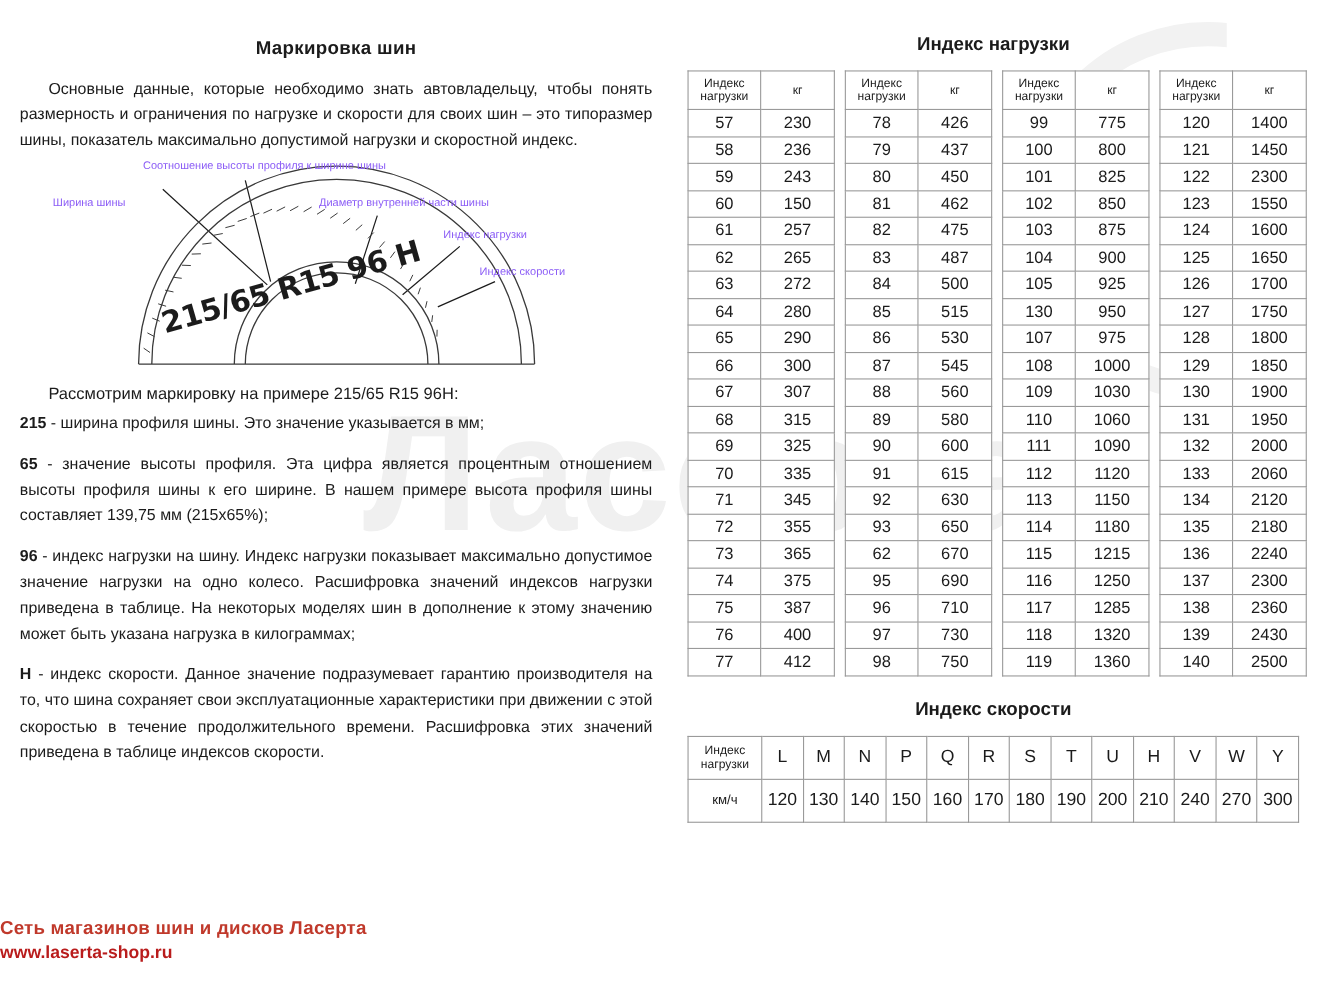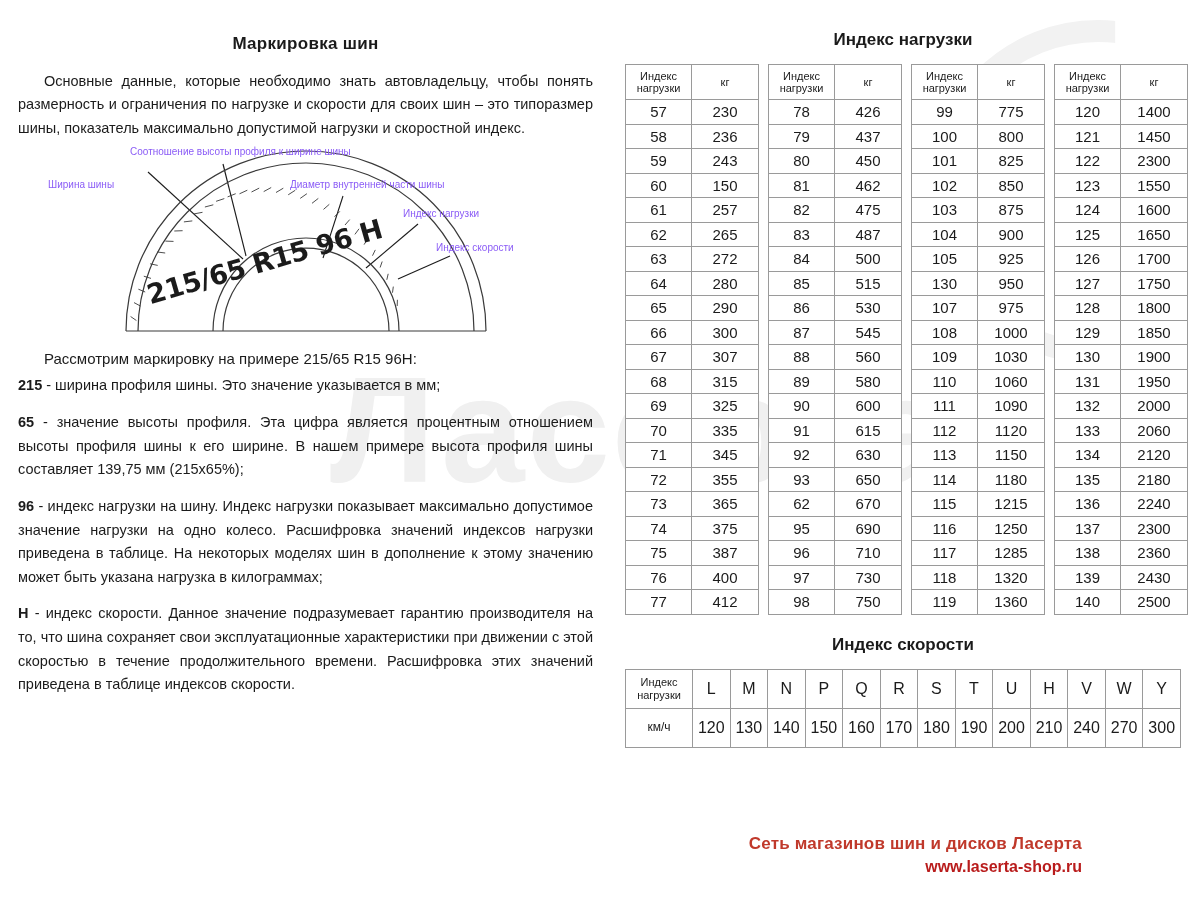--- a/index.html
+++ b/index.html
@@ -172,23 +172,22 @@
     width: 66px;
   }
   table.speed td.kmh { font-size: 12px; }
 
   
   .footer {
     position: absolute;
     left: 0;
     top: 834px;
     width: 1035px;
-    text-align: right;
+    text-align: left;
     z-index: 2;
-    margin-left: 47px;
   }
   .footer-line1 {
     font-size: 17px;
     font-weight: 700;
     color: #c0392b;
     letter-spacing: .2px;
   }
   .footer-line2 {
     font-size: 16px;
     font-weight: 700;

